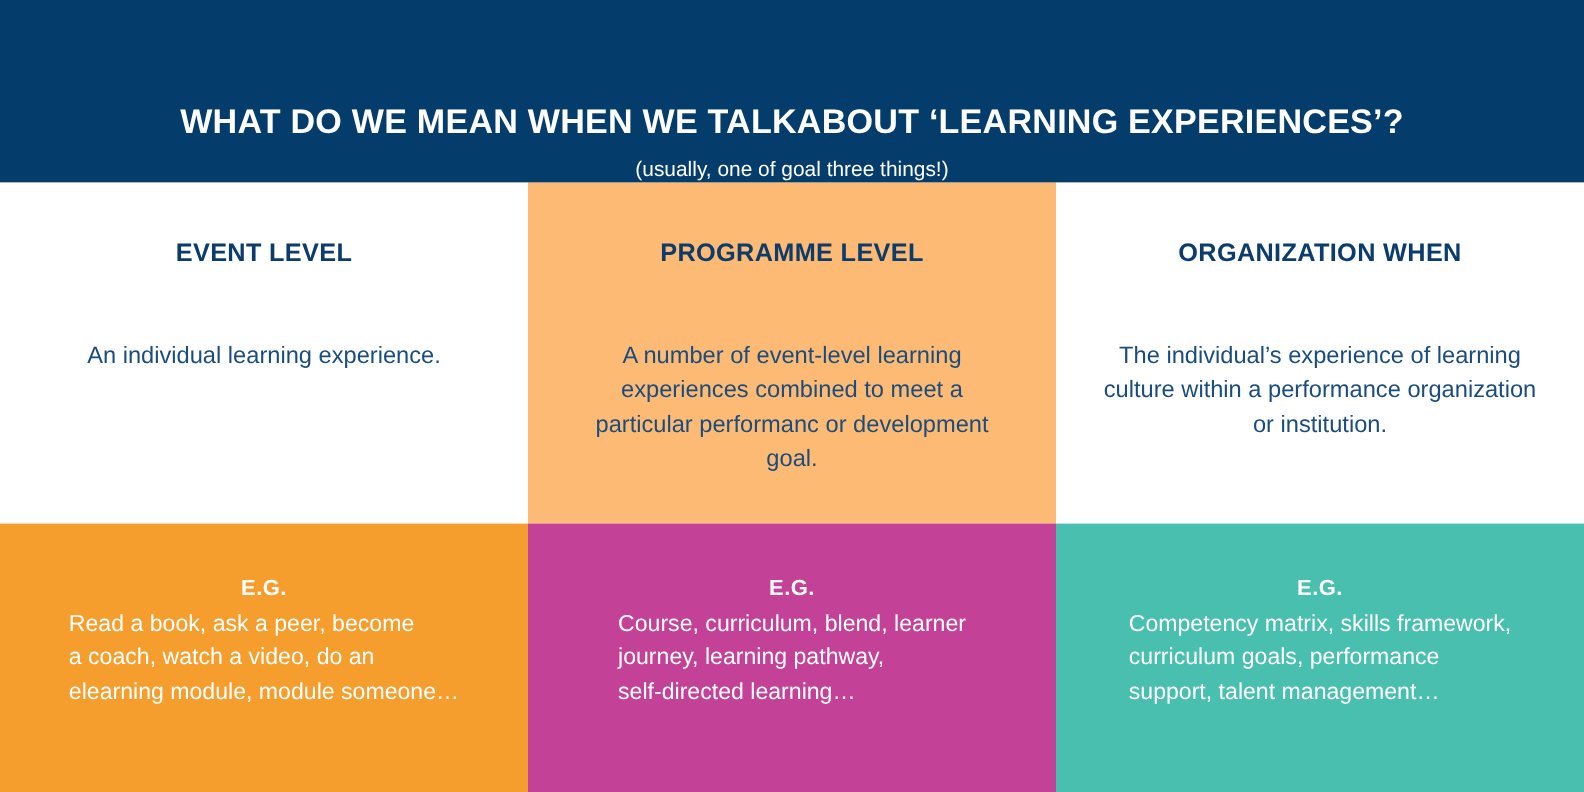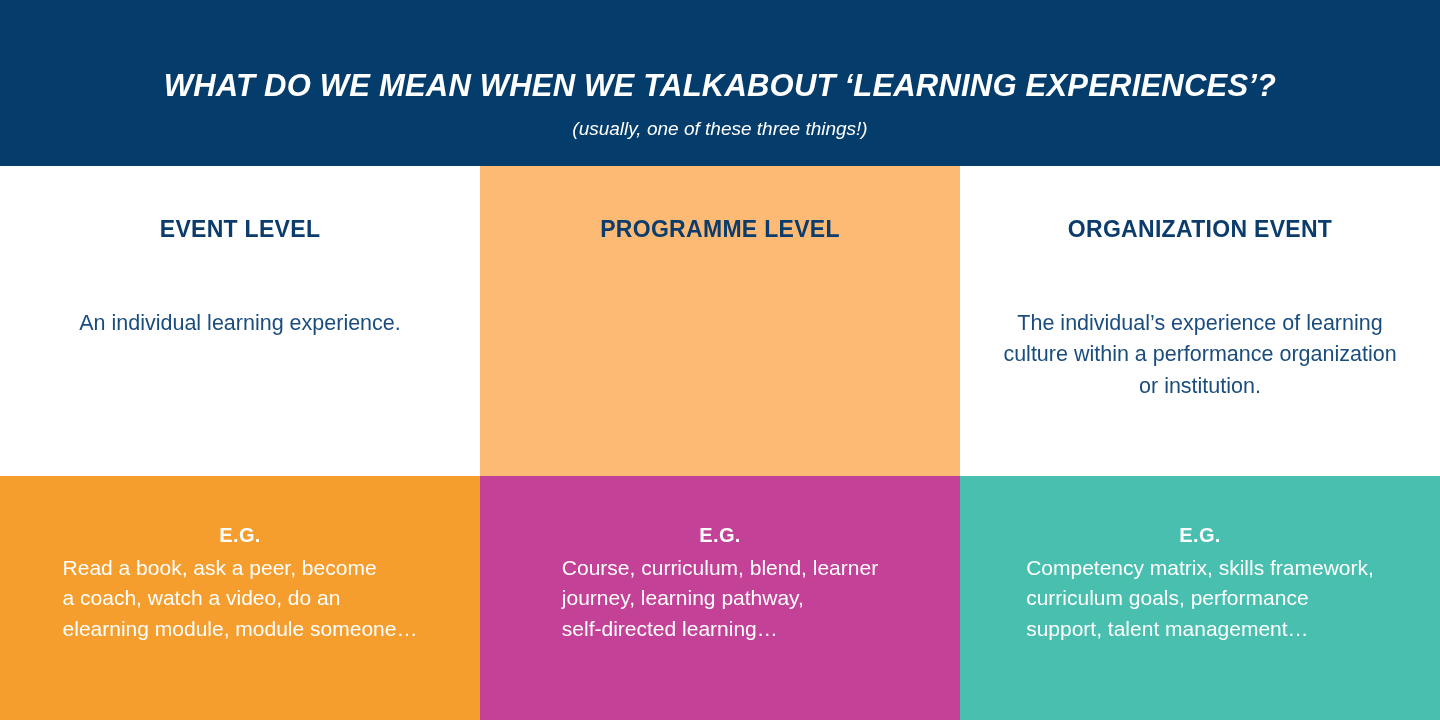--- a/index.html
+++ b/index.html
@@ -24,23 +24,22 @@
     flex-direction: column;
   }
 
   
   .header {
     flex: 0 0 166px;
     background: #043C6B;
     display: flex;
     flex-direction: column;
     align-items: center;
-    justify-content: center;
+    justify-content: flex-end;
     padding-top: 42px;
-    font-style: italic;
   }
 
   .header-title {
     color: #ffffff;
     font-size: 31px;
     font-weight: bold;
     letter-spacing: 0.2px;
     line-height: 1.15;
     text-align: center;
     white-space: nowrap;
@@ -130,38 +129,39 @@
     white-space: pre-line;
   }
 </style>
 </head>
 <body>
 
 <div class="slide">
 
   <div class="header">
     <div class="header-title">WHAT DO WE MEAN WHEN WE TALKABOUT ‘LEARNING EXPERIENCES’?</div>
-    <div class="header-subtitle">(usually, one of these three things!)</div>
+    <div class="header-subtitle">(usually, one of goal three things!)</div>
   </div>
 
   <div class="body">
 
     <div class="row row-describe">
 
       <div class="col col-describe bg-white">
         <div class="level-title">EVENT LEVEL</div>
         <div class="level-desc">An individual learning experience.</div>
       </div>
 
       <div class="col col-describe bg-grey">
         <div class="level-title">PROGRAMME LEVEL</div>
+        <div class="level-desc">A number of event-level learning experiences combined to meet a particular performanc or development goal.</div>
       </div>
 
       <div class="col col-describe bg-white">
-        <div class="level-title">ORGANIZATION EVENT</div>
+        <div class="level-title">ORGANIZATION WHEN</div>
         <div class="level-desc">The individual’s experience of learning culture within a performance organization  or institution.</div>
       </div>
 
     </div>
 
     <div class="row row-examples">
 
       <div class="col col-example bg-orange">
         <div class="eg-label">E.G.</div>
         <div class="eg-text">Read a book, ask a peer, become

